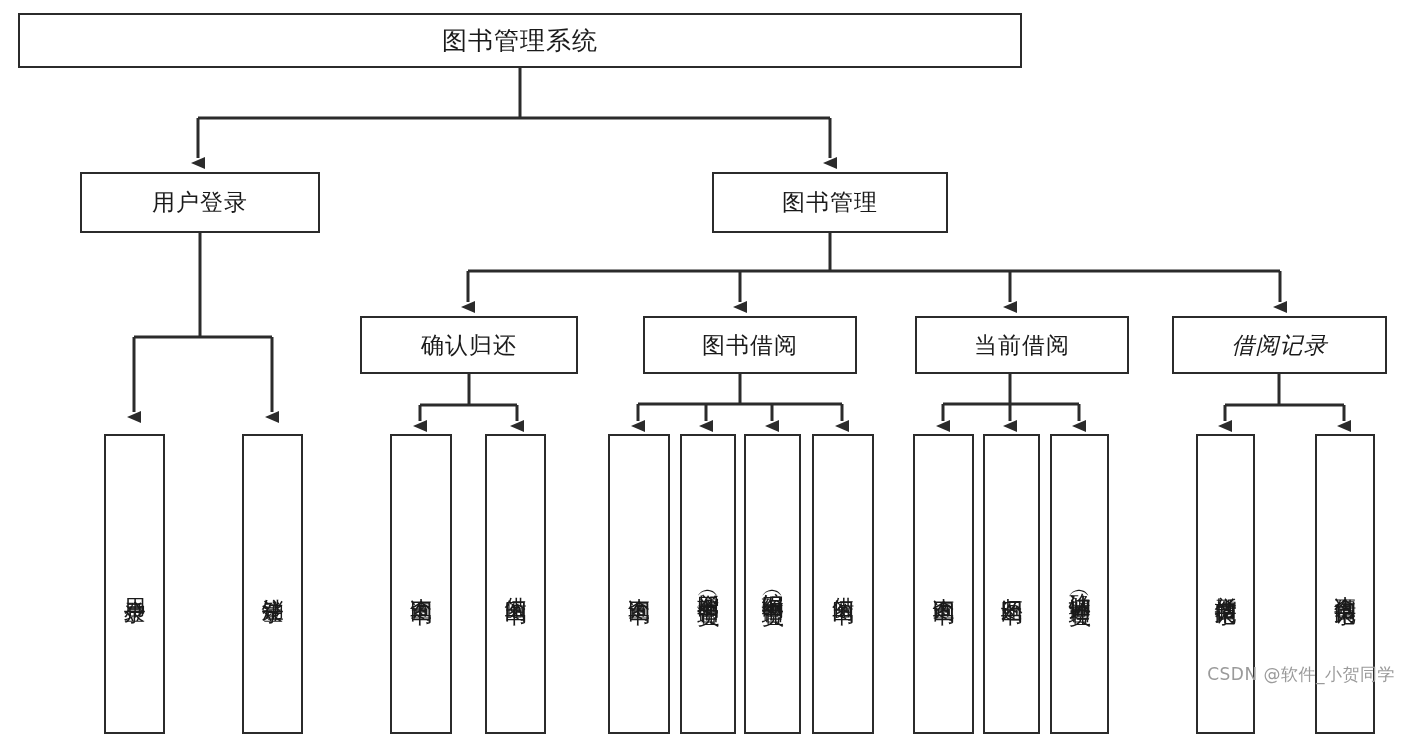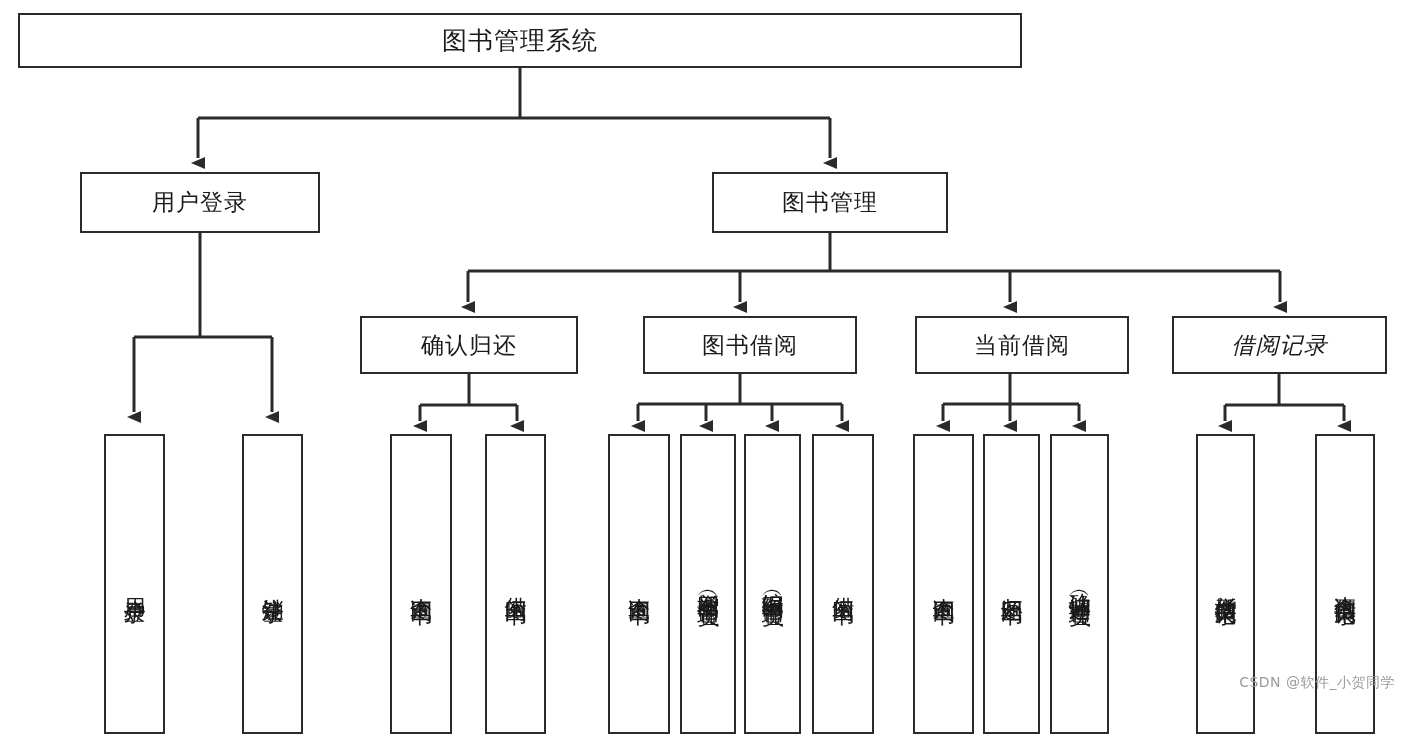--- a/index.html
+++ b/index.html
@@ -51,22 +51,22 @@
     white-space:nowrap;
   }
   .n-leaf .vtext{
     writing-mode:vertical-rl;
     text-orientation:upright;
     display:block;
   }
   #watermark{
     position:absolute;
     right:10px;
-    bottom:8px;
-    font-size:14px;
+    bottom:14px;
+    font-size:17px;
     color:#9a9a9a;
     letter-spacing:0.5px;
     white-space:nowrap;
     user-select:none;
   }
 </style>
 </head>
 <body>
 
 <div id="diagram">

